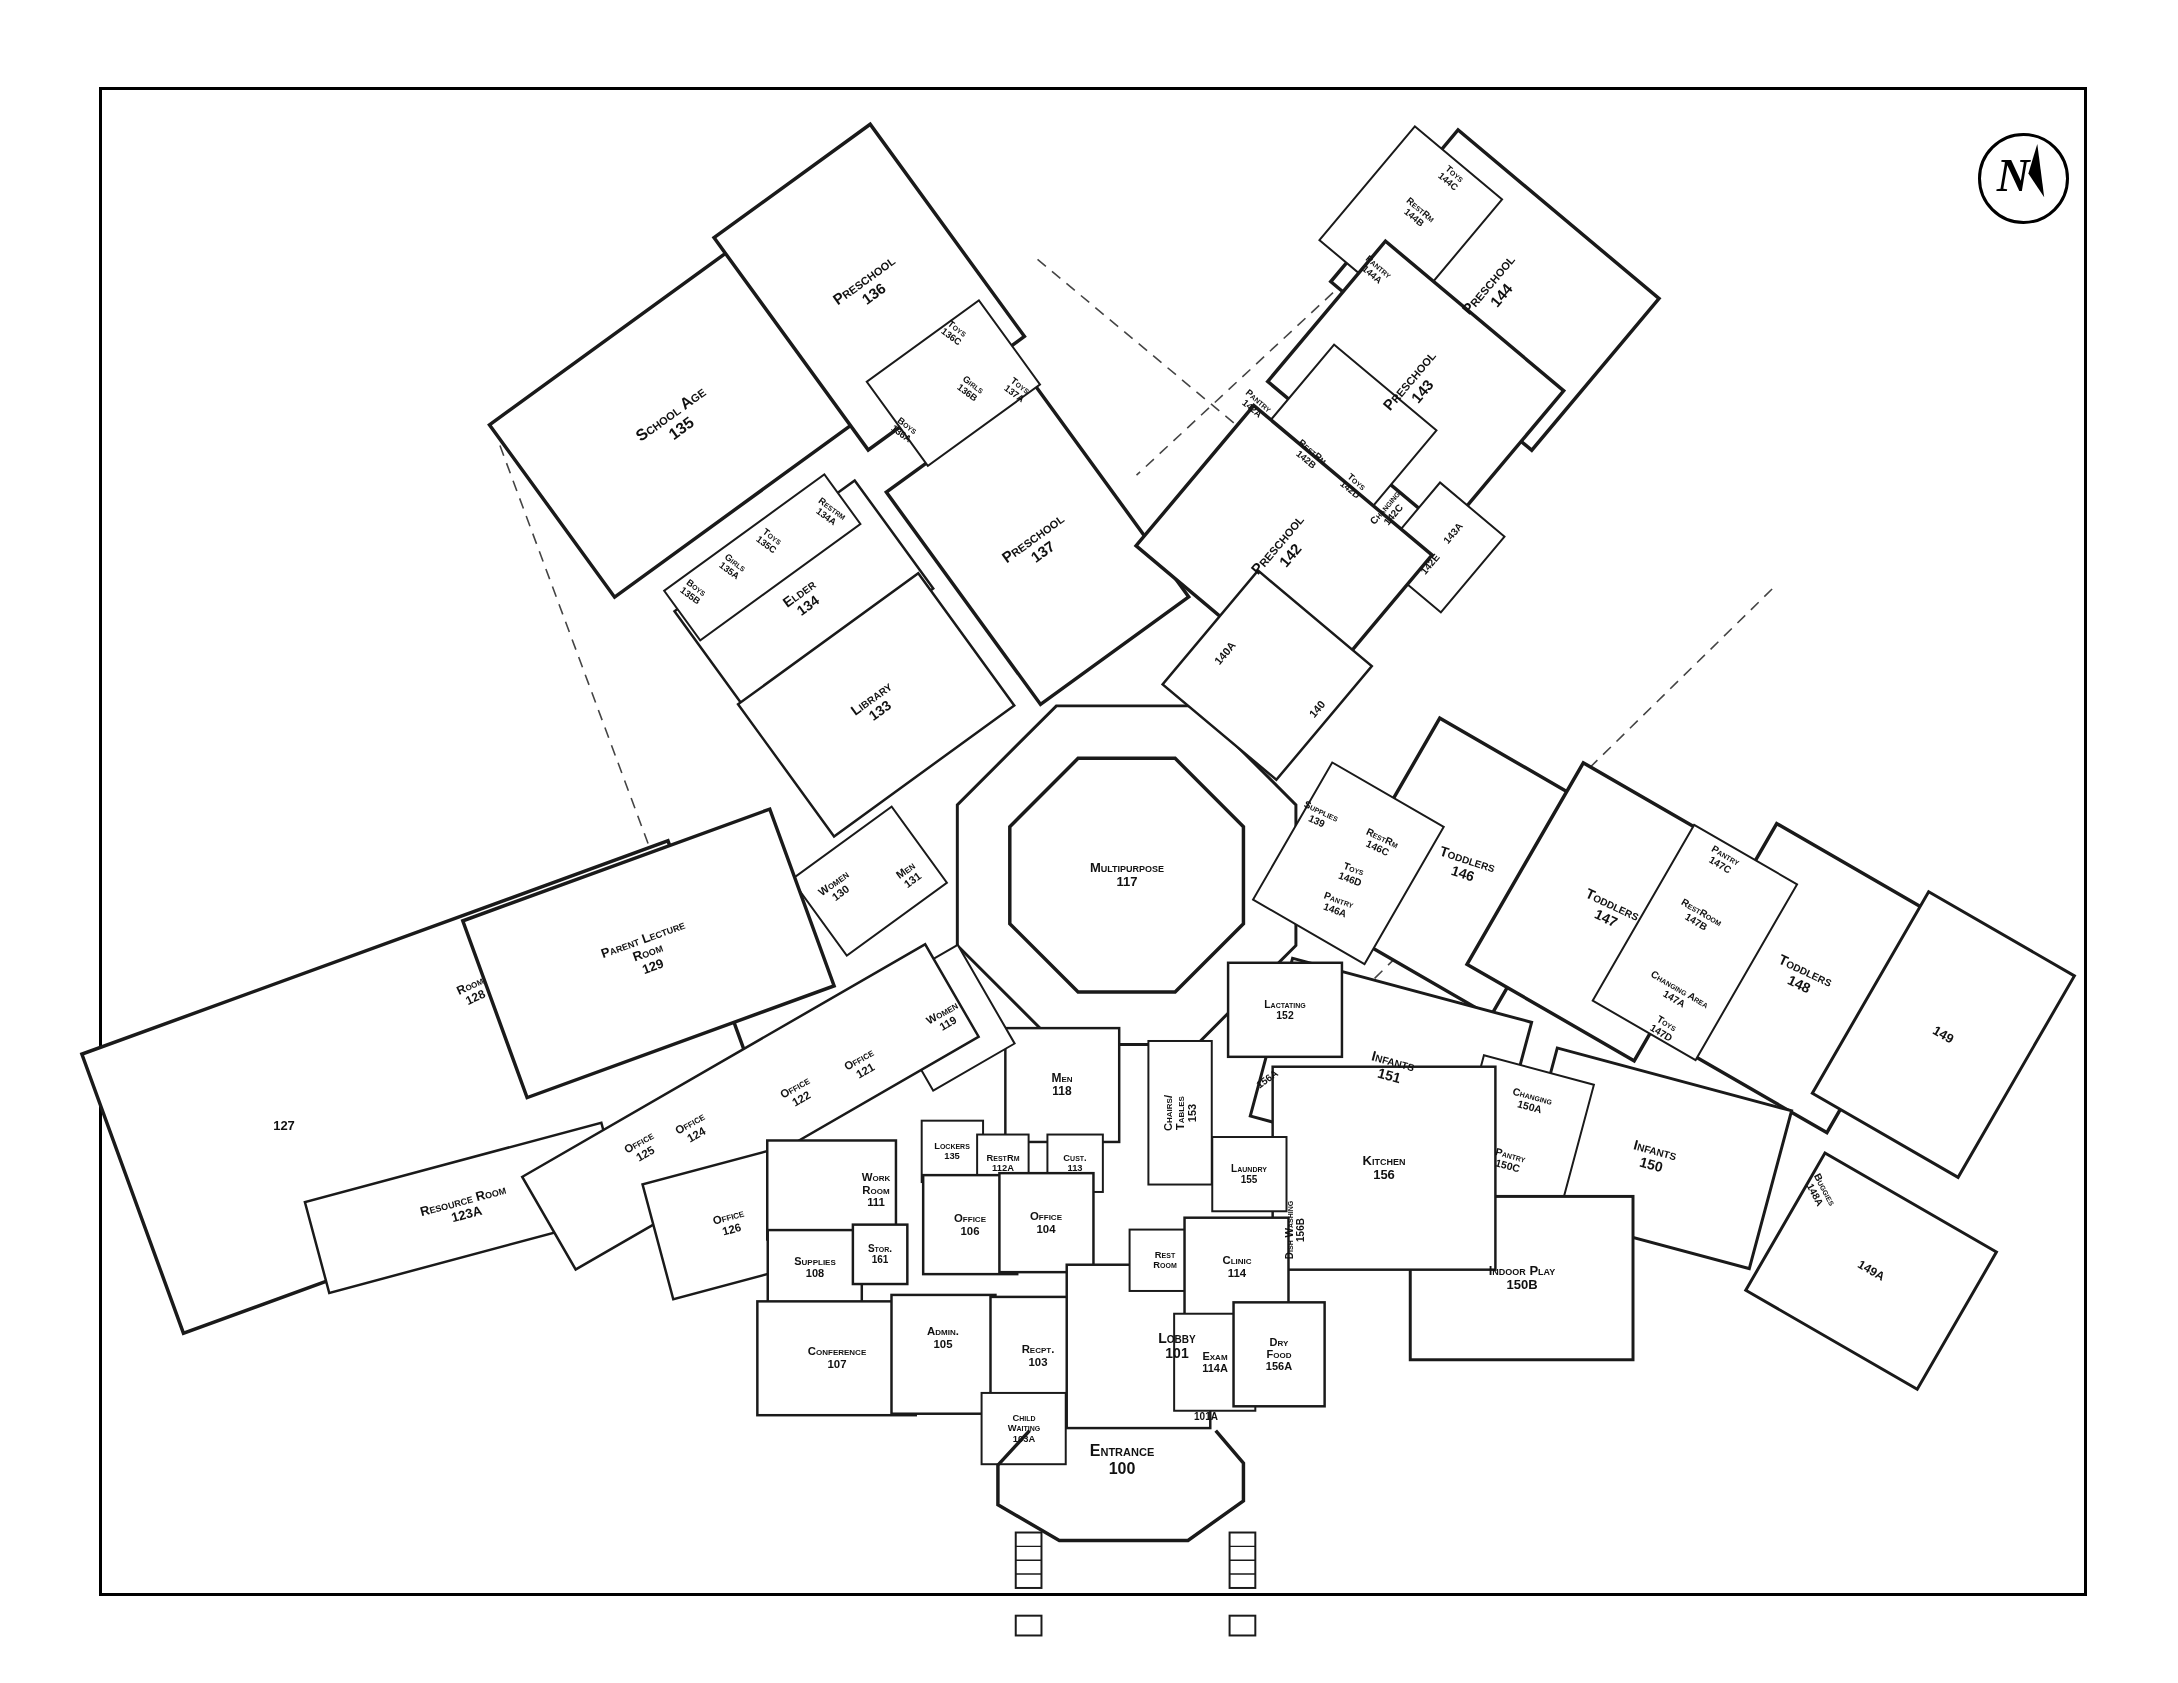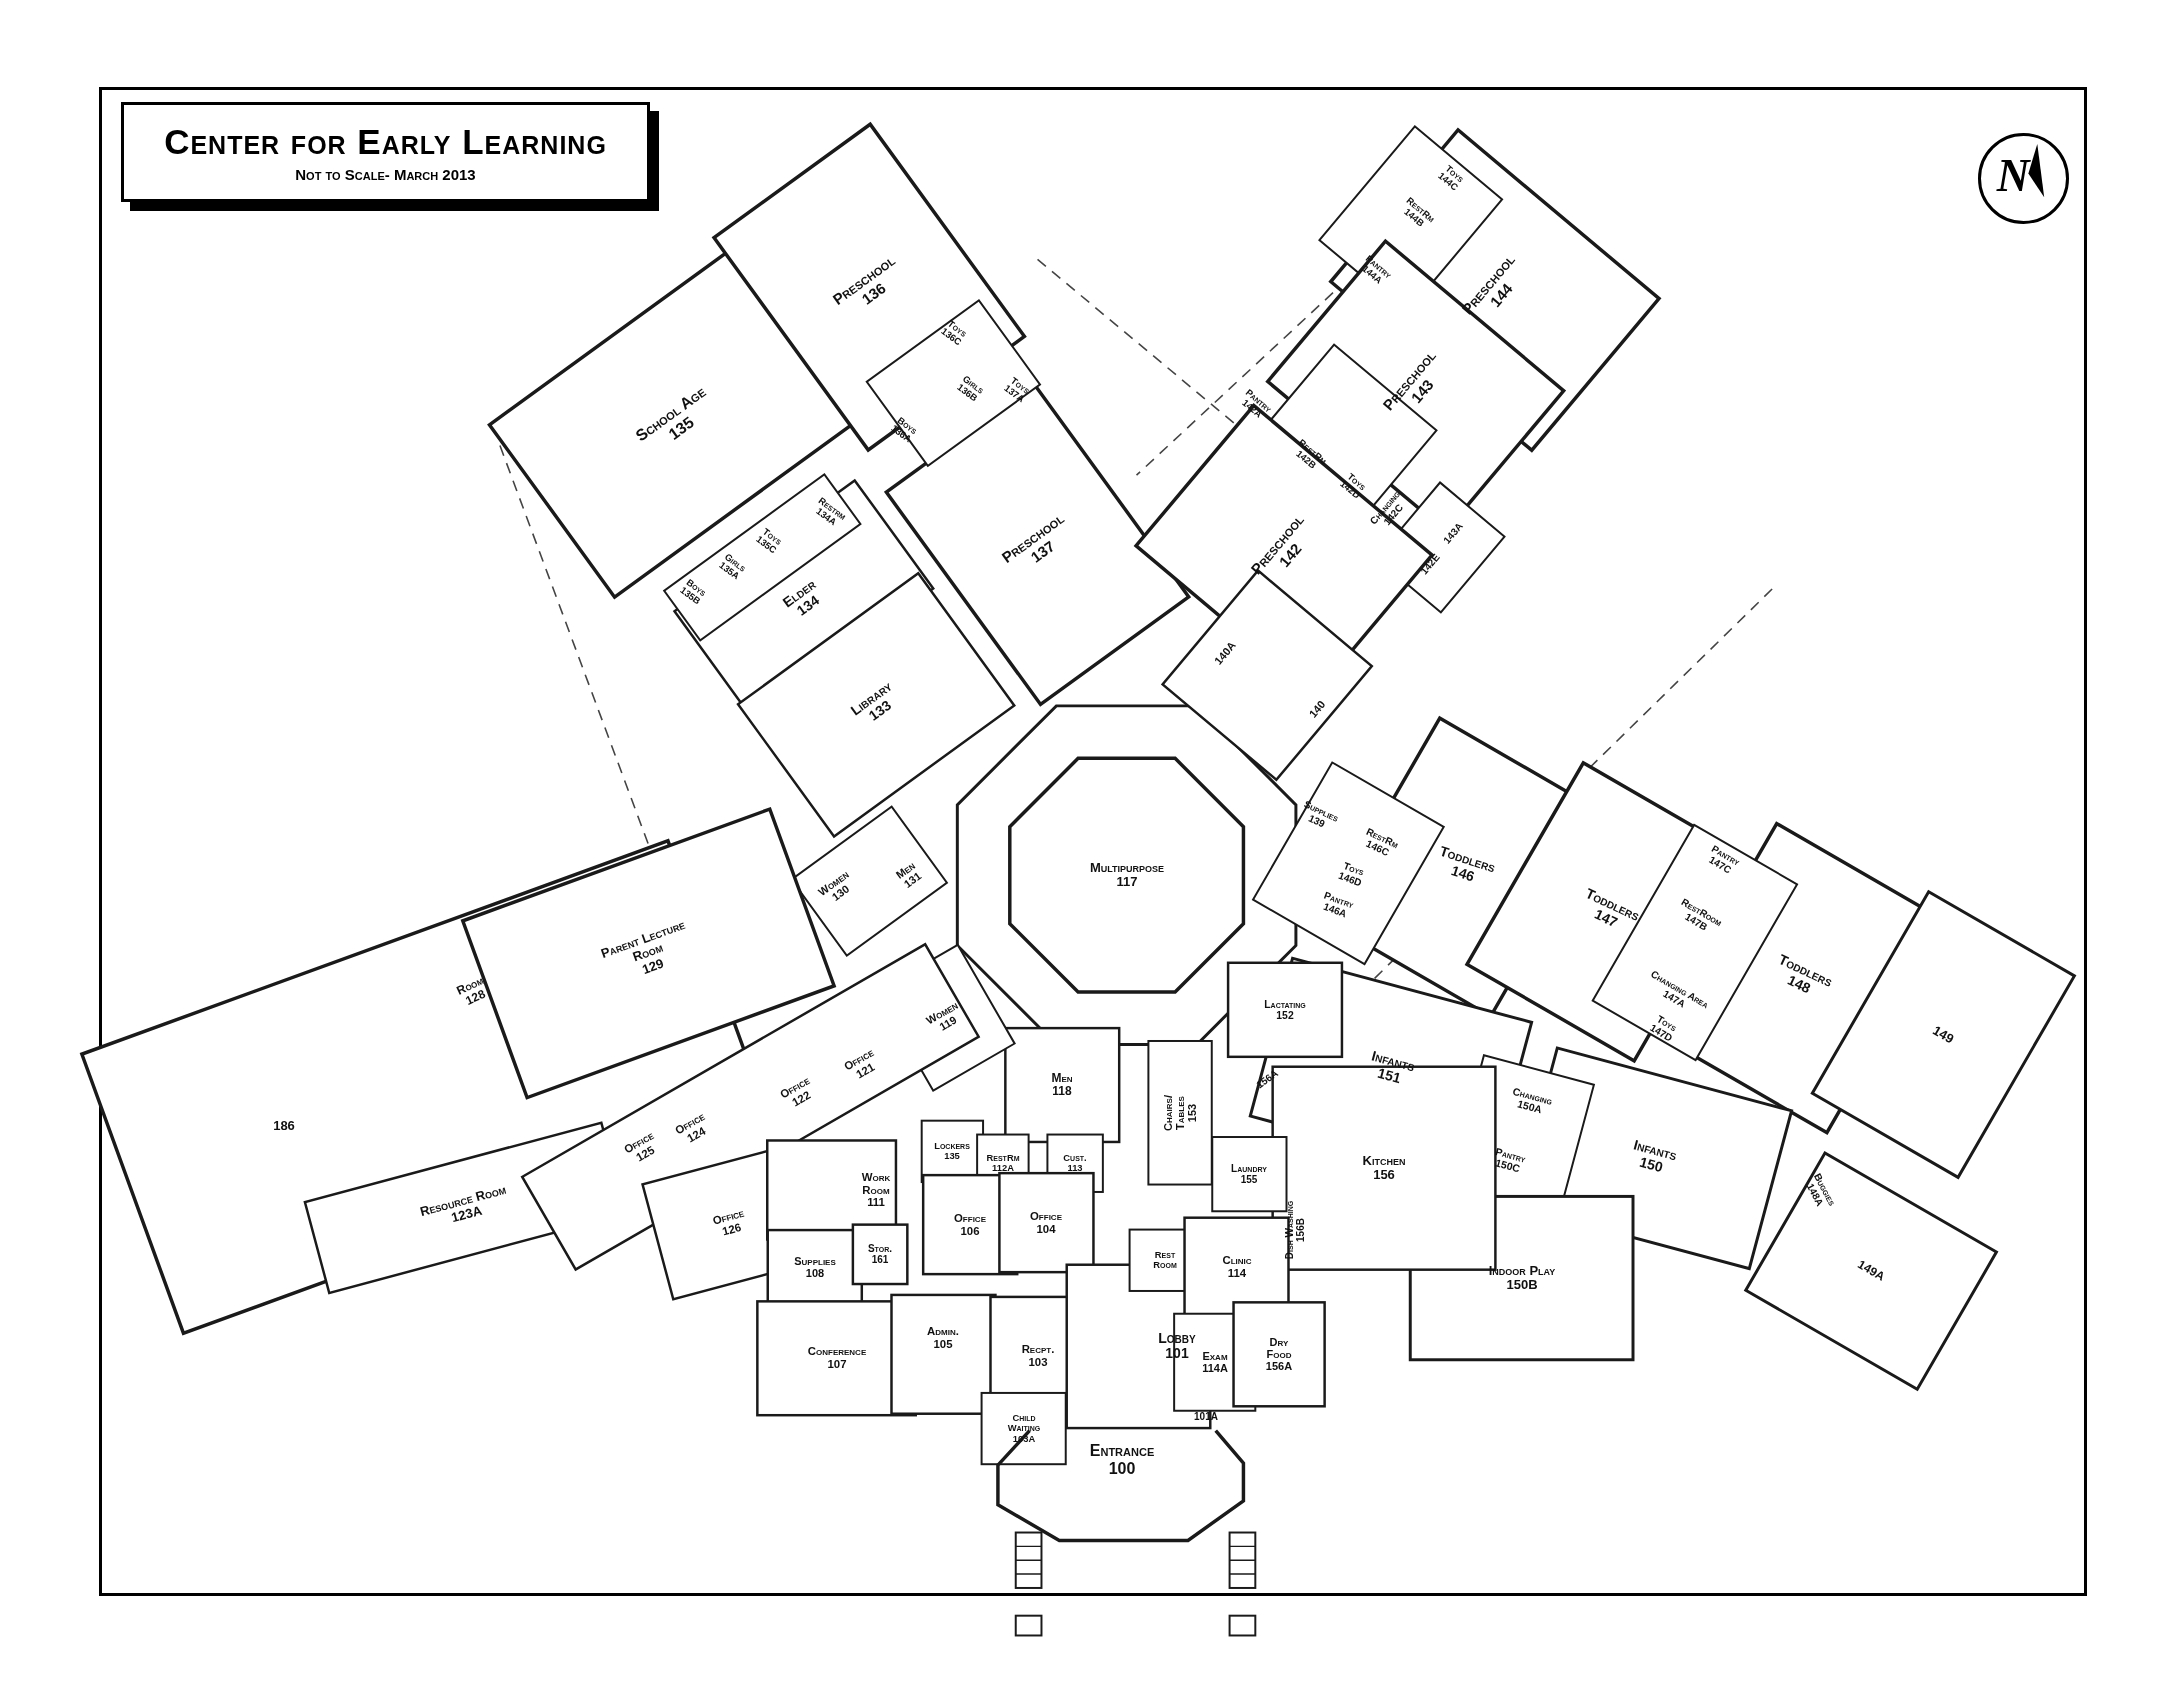--- a/index.html
+++ b/index.html
@@ -22,24 +22,20 @@
   .base-line{fill:none;stroke:#1a1a1a;}
   .dashed{fill:none;stroke:#444;stroke-width:1.6;stroke-dasharray:11 8;}
 </style>
 </head>
 <body>
 
 <div class="page">
 
   <div class="frame"></div>
 
-  <div class="title-box">
-    <div class="title-main">Center for Early Learning</div>
-    <div class="title-sub">Not to Scale- March 2013</div>
-  </div>
 
   <div class="compass">
     <svg width="79" height="79" viewBox="0 0 80 80">
       <text x="16" y="56" font-size="46" font-style="italic" font-weight="bold" font-family="Liberation Serif, serif" fill="#000">N</text>
       <polygon points="57,8 64,62 48,38" fill="#000"></polygon>
     </svg>
   </div>
 
   <svg id="plan-svg" width="2178" height="1683" viewBox="0 0 2200 1700">
 
@@ -231,21 +227,21 @@
       <div class="room-label" style="left: 945px; top: 1018px; font-size: 11px; transform: translate(-50%, -50%) rotate(-30deg);">Women
 119</div>
       <div class="room-label" style="left: 952px; top: 1151px; font-size: 9.4px; transform: translate(-50%, -50%) rotate(0deg);">Lockers
 135</div>
       <div class="room-label" style="left: 1003px; top: 1163px; font-size: 9.4px; transform: translate(-50%, -50%) rotate(0deg);">RestRm
 112A</div>
       <div class="room-label" style="left: 1075px; top: 1163px; font-size: 9.4px; transform: translate(-50%, -50%) rotate(0deg);">Cust.
 113</div>
       <div class="room-label" style="left: 1249px; top: 1174px; font-size: 10px; transform: translate(-50%, -50%) rotate(0deg);">Laundry
 155</div>
-      <div class="room-label" style="left: 284px; top: 1126px; font-size: 13px; transform: translate(-50%, -50%) rotate(0deg);">186</div>
+      <div class="room-label" style="left: 284px; top: 1126px; font-size: 13px; transform: translate(-50%, -50%) rotate(0deg);">127</div>
       <div class="room-label" style="left: 473px; top: 992px; font-size: 12px; transform: translate(-50%, -50%) rotate(-25deg);">Room
 128</div>
       <div class="room-label" style="left: 648px; top: 953px; font-size: 13px; transform: translate(-50%, -50%) rotate(-20deg);">Parent Lecture
 Room
 129</div>
       <div class="room-label" style="left: 465px; top: 1208px; font-size: 13px; transform: translate(-50%, -50%) rotate(-15deg);">Resource Room
 123A</div>
       <div class="room-label" style="left: 642px; top: 1148px; font-size: 11.4px; transform: translate(-50%, -50%) rotate(-30deg);">Office
 125</div>
       <div class="room-label" style="left: 693px; top: 1129px; font-size: 11.4px; transform: translate(-50%, -50%) rotate(-30deg);">Office

